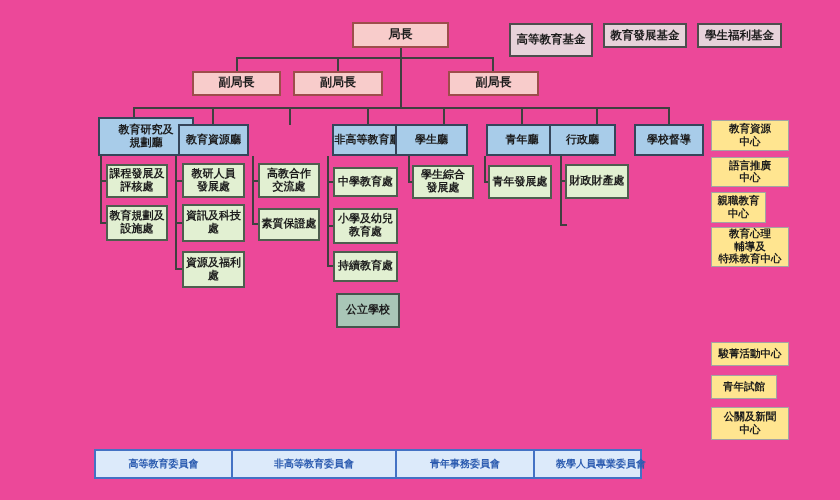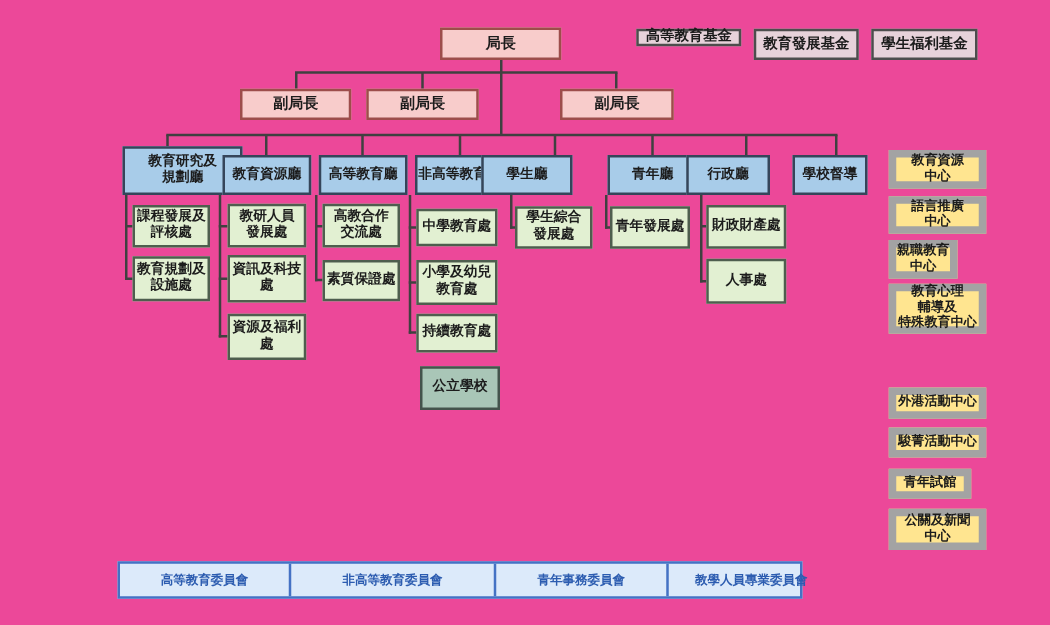--- a/index.html
+++ b/index.html
@@ -6,21 +6,21 @@
   #canvas{position:relative;width:840px;height:500px;background:#ec4899;overflow:hidden;
           font-family:Liberation Mono, monospace;}
   .box{position:absolute;display:flex;align-items:center;justify-content:center;
        text-align:center;white-space:pre-line;font-weight:bold;font-size:11px;
        line-height:1.18;color:#1c1c1c;box-sizing:border-box;}
   .pink{background:#f8cccb;border:2px solid #9d4d4b;font-size:12px;}
   .fund{background:#e7d2da;border:2px solid #4d4d4d;font-size:11.5px;}
   .blue{background:#a8cce9;border:2px solid #35455a;}
   .green{background:#e2f0d2;border:2px solid #4e5e4e;}
   .teal{background:#a9c6b7;border:2px solid #44544c;}
-  .yellow{background:#ffe590;border:6px solid #a3a3a3;font-size:10.5px;}
+  .yellow{background:#ffe590;border:1px solid #a3a3a3;font-size:10.5px;}
   .committee-bar{position:absolute;left:94px;top:449px;width:548px;height:30px;
        display:flex;border:2px solid #4472c4;box-sizing:border-box;background:#dceafa;}
   .committee{flex:0 0 auto;display:flex;align-items:center;justify-content:center;
        font-weight:bold;font-size:10px;color:#2c5cb0;box-sizing:border-box;}
   .committee + .committee{border-left:2px solid #4472c4;}
   .ln{position:absolute;background:#404040;}
 </style>
 </head>
 <body>
 
@@ -58,37 +58,36 @@
   <div class="ln" style="left:408px;top:156px;width:2px;height:27px"></div>
   <div class="ln" style="left:408px;top:181px;width:6px;height:2px"></div>
   <div class="ln" style="left:484px;top:156px;width:2px;height:27px"></div>
   <div class="ln" style="left:484px;top:181px;width:6px;height:2px"></div>
   <div class="ln" style="left:560px;top:156px;width:2px;height:70px"></div>
   <div class="ln" style="left:560px;top:180px;width:7px;height:2px"></div>
   <div class="ln" style="left:560px;top:224px;width:7px;height:2px"></div>
 
   <div class="box pink" style="left:352px;top:22px;width:97px;height:26px">局長</div>
 
-  <div class="box fund" style="left:509px;top:23px;width:84px;height:14px">高等教育基金</div>
+  <div class="box fund" style="left:509px;top:23px;width:84px;height:34px">高等教育基金</div>
   <div class="box fund" style="left:603px;top:23px;width:84px;height:25px">教育發展基金</div>
   <div class="box fund" style="left:697px;top:23px;width:85px;height:25px">學生福利基金</div>
 
   <div class="box pink" style="left:192px;top:71px;width:89px;height:25px">副局長</div>
   <div class="box pink" style="left:293px;top:71px;width:90px;height:25px">副局長</div>
   <div class="box pink" style="left:448px;top:71px;width:91px;height:25px">副局長</div>
 
   <div class="box blue" style="left:98px;top:117px;width:96px;height:39px">教育研究及
 規劃廳</div>
   <div class="box blue" style="left:178px;top:124px;width:71px;height:32px">教育資源廳</div>
-  <div class="box blue" style="left:255px;top:124px;width:71px;height:32px">高等教育廳</div>
   <div class="box blue" style="left:332px;top:124px;width:71px;height:32px">非高等教育廳</div>
-  <div class="box blue" style="left:385px;top:124px;width:73px;height:32px">學生廳</div>
+  <div class="box blue" style="left:395px;top:124px;width:73px;height:32px">學生廳</div>
   <div class="box blue" style="left:486px;top:124px;width:72px;height:32px">青年廳</div>
   <div class="box blue" style="left:549px;top:124px;width:67px;height:32px">行政廳</div>
-  <div class="box blue" style="left:634px;top:124px;width:60px;height:32px">學校督導</div>
+  <div class="box blue" style="left:634px;top:124px;width:70px;height:32px">學校督導</div>
 
   <div class="box green" style="left:106px;top:164px;width:62px;height:34px">課程發展及
 評核處</div>
   <div class="box green" style="left:106px;top:205px;width:62px;height:36px">教育規劃及
 設施處</div>
 
   <div class="box green" style="left:182px;top:163px;width:63px;height:35px">教研人員
 發展處</div>
   <div class="box green" style="left:182px;top:204px;width:63px;height:38px">資訊及科技
 處</div>
@@ -104,32 +103,30 @@
 教育處</div>
   <div class="box green" style="left:333px;top:251px;width:65px;height:31px">持續教育處</div>
   <div class="box teal" style="left:336px;top:293px;width:64px;height:35px">公立學校</div>
 
   <div class="box green" style="left:412px;top:165px;width:62px;height:34px">學生綜合
 發展處</div>
 
   <div class="box green" style="left:488px;top:165px;width:64px;height:34px">青年發展處</div>
 
   <div class="box green" style="left:565px;top:164px;width:64px;height:35px">財政財產處</div>
-  <div class="box green" style="left:565px;top:207px;width:64px;height:36px">人事處</div>
 
   <div class="box yellow" style="left:711px;top:120px;width:78px;height:31px">教育資源
 中心</div>
   <div class="box yellow" style="left:711px;top:157px;width:78px;height:30px">語言推廣
 中心</div>
   <div class="box yellow" style="left:711px;top:192px;width:55px;height:31px">親職教育
 中心</div>
   <div class="box yellow" style="left:711px;top:227px;width:78px;height:40px">教育心理
 輔導及
 特殊教育中心</div>
-  <div class="box yellow" style="left:711px;top:310px;width:78px;height:25px">外港活動中心</div>
   <div class="box yellow" style="left:711px;top:342px;width:78px;height:24px">駿菁活動中心</div>
   <div class="box yellow" style="left:711px;top:375px;width:66px;height:24px">青年試館</div>
   <div class="box yellow" style="left:711px;top:407px;width:78px;height:33px">公關及新聞
 中心</div>
 
   <div class="committee-bar">
     <div class="committee" style="width:135px">高等教育委員會</div>
     <div class="committee" style="width:164px">非高等教育委員會</div>
     <div class="committee" style="width:138px">青年事務委員會</div>
     <div class="committee" style="width:134px">教學人員專業委員會</div>

